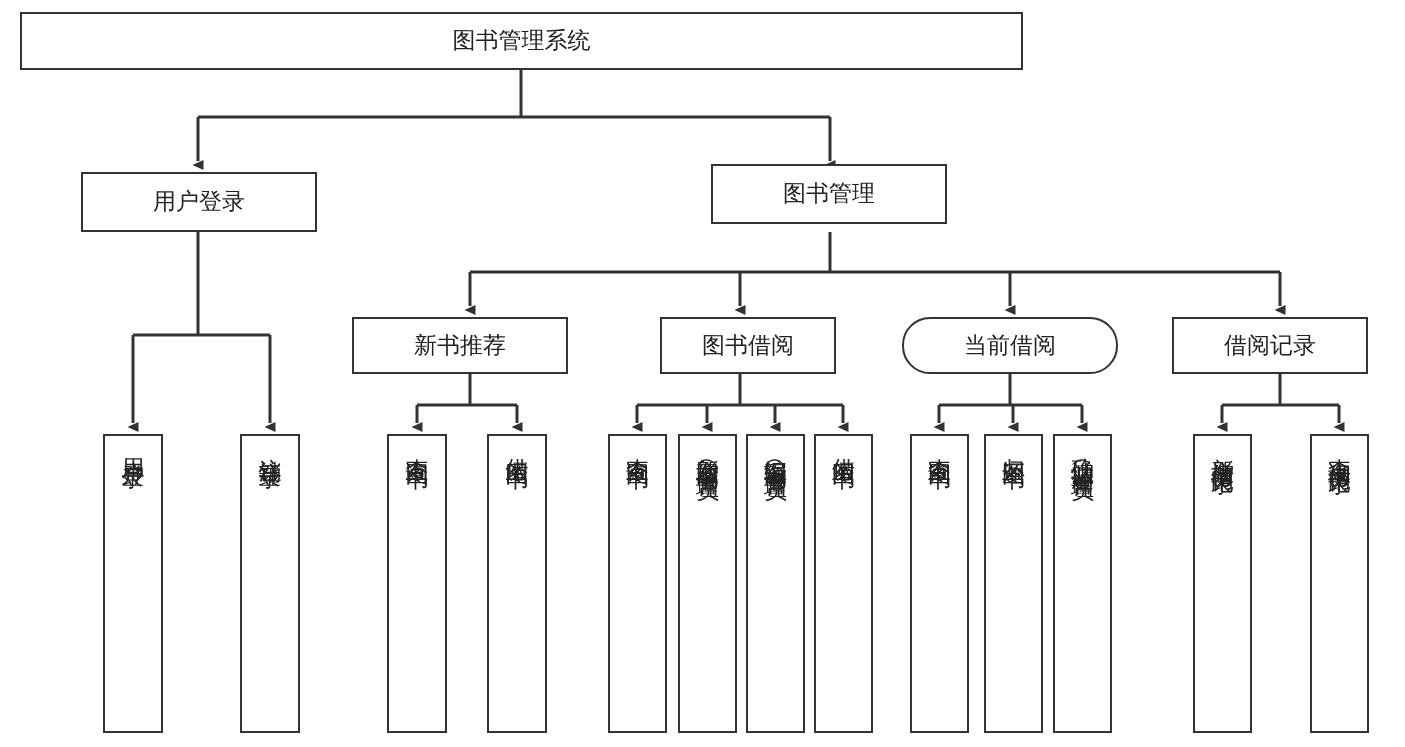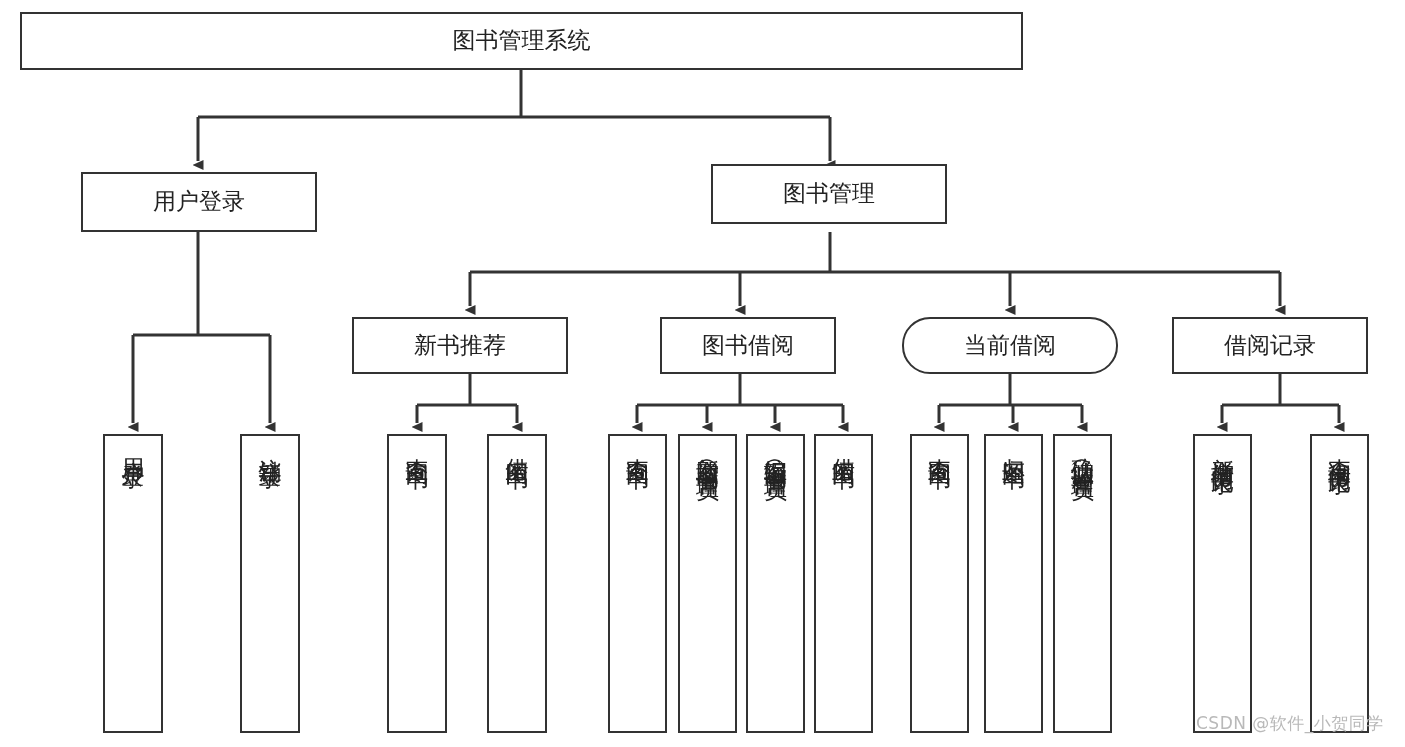--- a/index.html
+++ b/index.html
@@ -170,15 +170,14 @@
         <span class="cap">确认归还（管理员）</span>
       </div>
       <div class="node vert" style="left: 1193px; top: 434px; width: 59px; height: 299px;">
         <span class="cap">新增借阅记录</span>
       </div>
       <div class="node vert" style="left: 1310px; top: 434px; width: 59px; height: 299px;">
         <span class="cap">查询借阅记录</span>
       </div>
     </div>
 
-  <div class="watermark" style="left:1196px; top:712px;">CSDN @软件_小贺同学</div>
 
 </div>
 
 </body></html>

